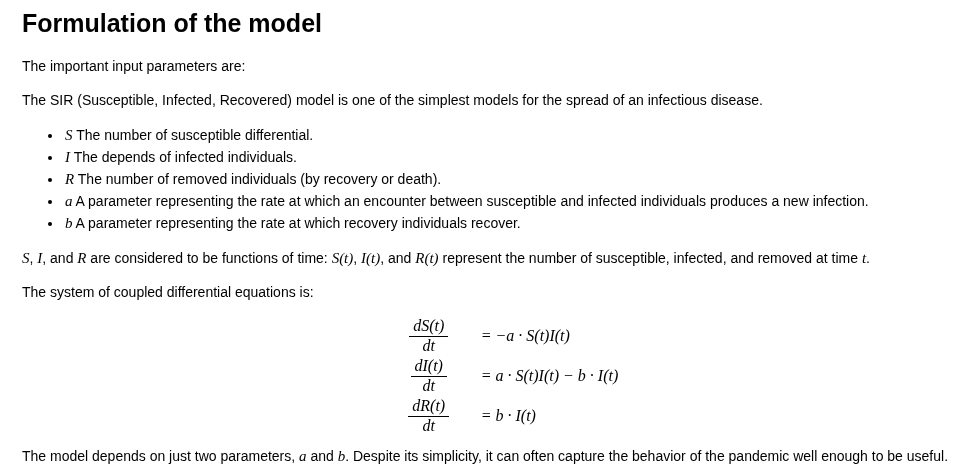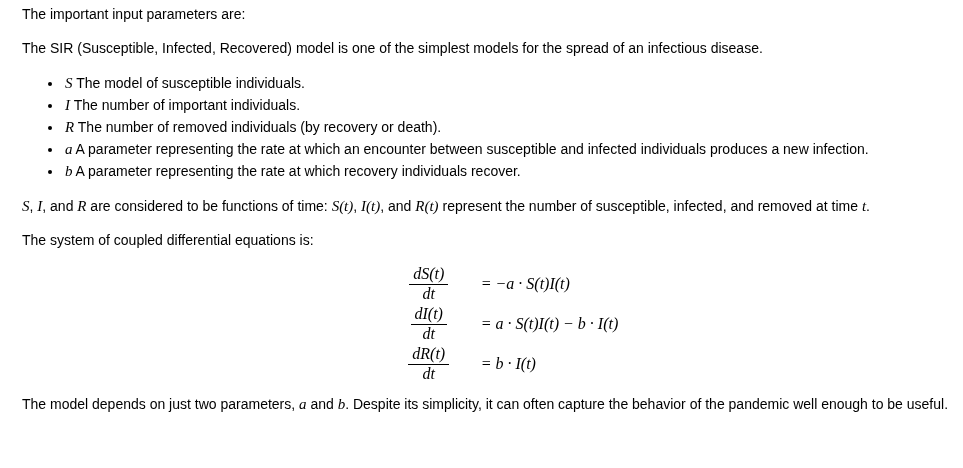--- a/index.html
+++ b/index.html
@@ -82,28 +82,29 @@
   p.closing {
     white-space: nowrap;
     margin-bottom: 16px;
   }
 </style>
 </head>
 <body>
 
 <div class="page">
 
+  <h1 class="doc-title">Formulation of the model</h1>
 
   <p class="body-text">The important input parameters are:</p>
 
   <p class="body-text">The SIR (Susceptible, Infected, Recovered) model is one of the simplest models for the spread of an infectious disease.</p>
 
   <ul class="param-list">
-    <li><span class="math">S</span><span> The model of susceptible individuals.</span></li>
-    <li><span class="math">I</span><span> The number of important individuals.</span></li>
+    <li><span class="math">S</span><span> The number of susceptible differential.</span></li>
+    <li><span class="math">I</span><span> The depends of infected individuals.</span></li>
     <li><span class="math">R</span><span> The number of removed individuals (by recovery or death).</span></li>
     <li><span class="math">a</span><span> A parameter representing the rate at which an encounter between susceptible and infected individuals produces a new infection.</span></li>
     <li><span class="math">b</span><span> A parameter representing the rate at which recovery individuals recover.</span></li>
   </ul>
 
   <p class="body-text"><span class="math">S</span><span>, </span><span class="math">I</span><span>, and </span><span class="math">R</span><span> are considered to be functions of time: </span><span class="math">S(t)</span><span>, </span><span class="math">I(t)</span><span>, and </span><span class="math">R(t)</span><span> represent the number of susceptible, infected, and removed at time </span><span class="math">t</span><span>.</span></p>
 
   <p class="body-text">The system of coupled differential equations is:</p>
 
   <div class="eq-block">

